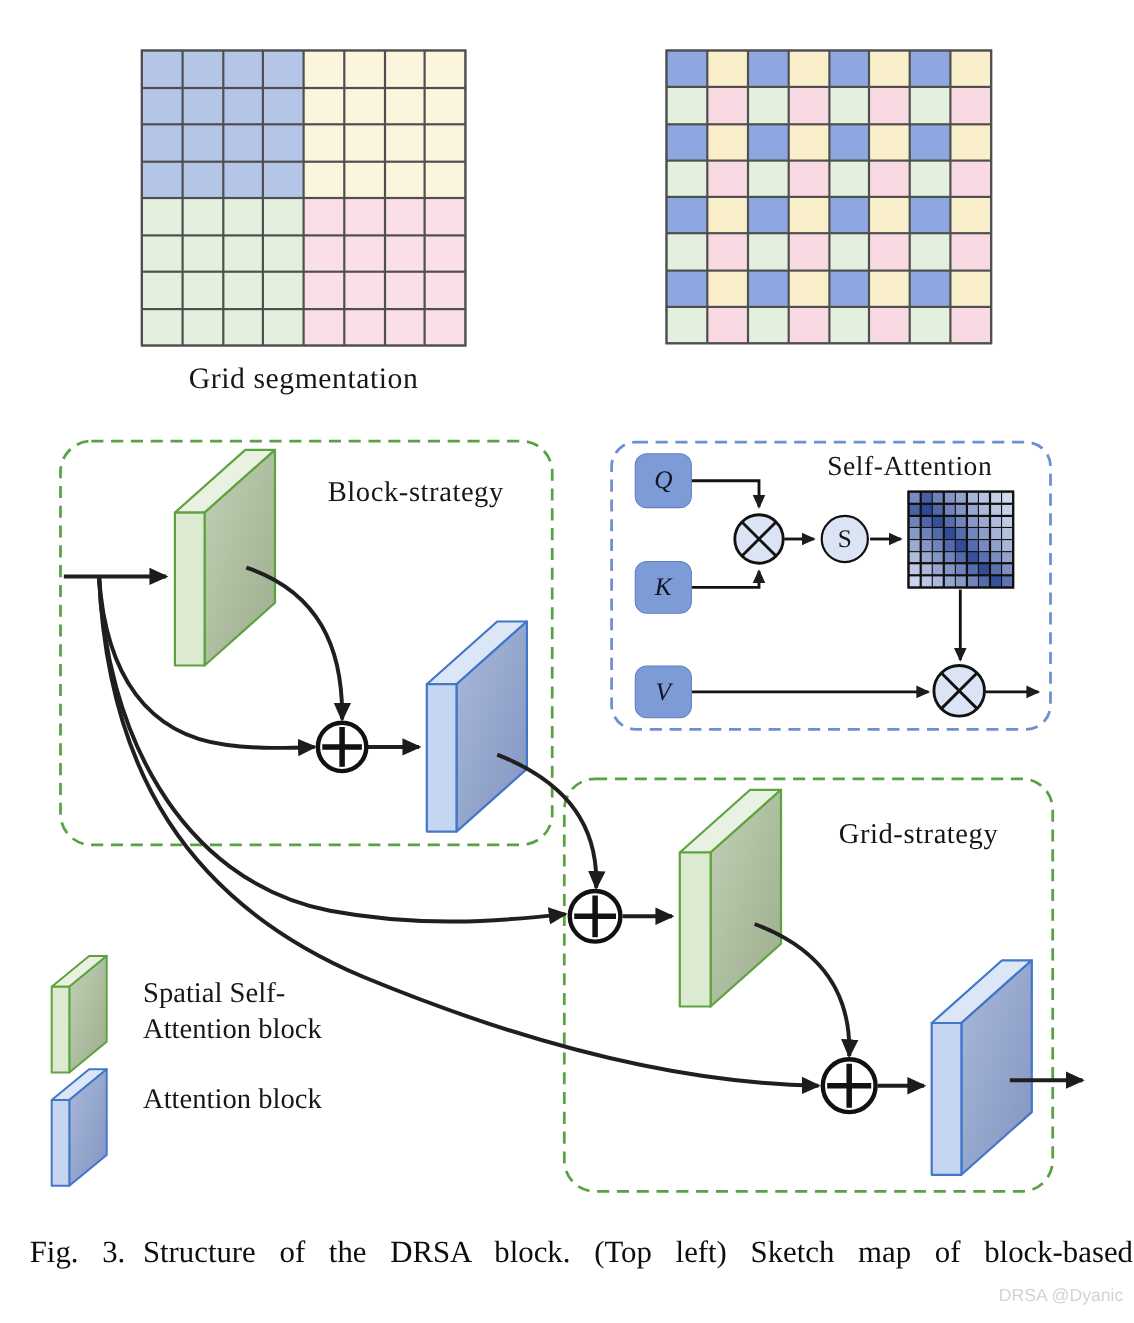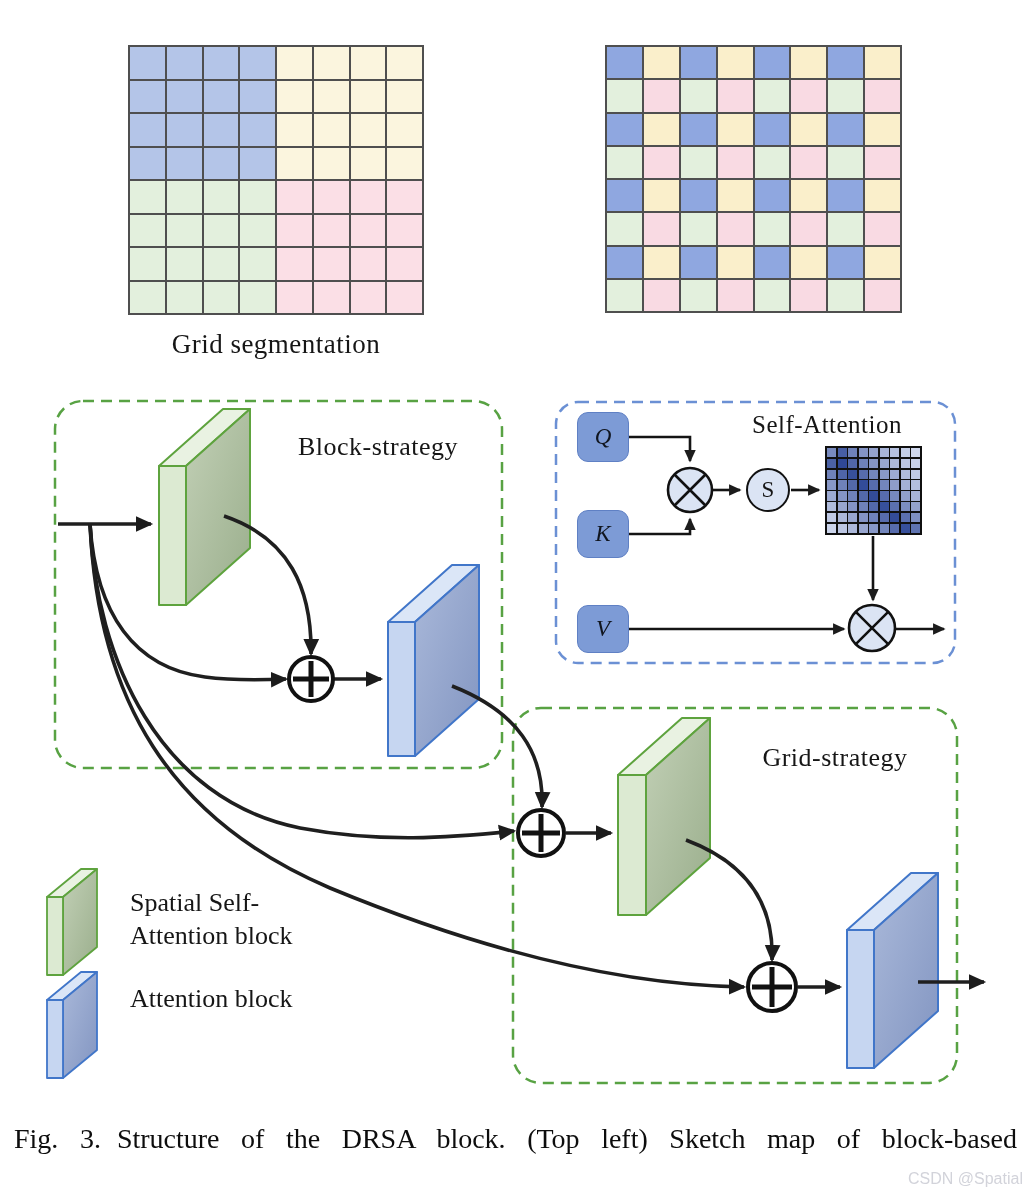--- a/index.html
+++ b/index.html
@@ -353,18 +353,18 @@
     </div>
 
   <div class="abs legend-label" style="left:130px;top:886px;z-index:3;">
     <div>Spatial Self-</div>
     <div>Attention block</div>
   </div>
   <div class="abs legend-label" style="left:130px;top:982px;z-index:3;">
     <div>Attention block</div>
   </div>
 
-  <div class="abs caption" style="left:14px;top:1120px;width:1003px;">
+  <div class="abs caption" style="left:27px;top:1120px;width:1003px;">
     <div class="cap-l1"><span class="fig-tag">Fig. 3.</span><span>Structure of the DRSA block. (Top left) Sketch map of block-based</span></div>
   </div>
 
-  <div class="abs watermark" style="left:908px;top:1170px;">CSDN @Spatial</div>
+  <div class="abs watermark" style="left:908px;top:1170px;">DRSA @Dyanic</div>
 </div>
 
 </body></html>

